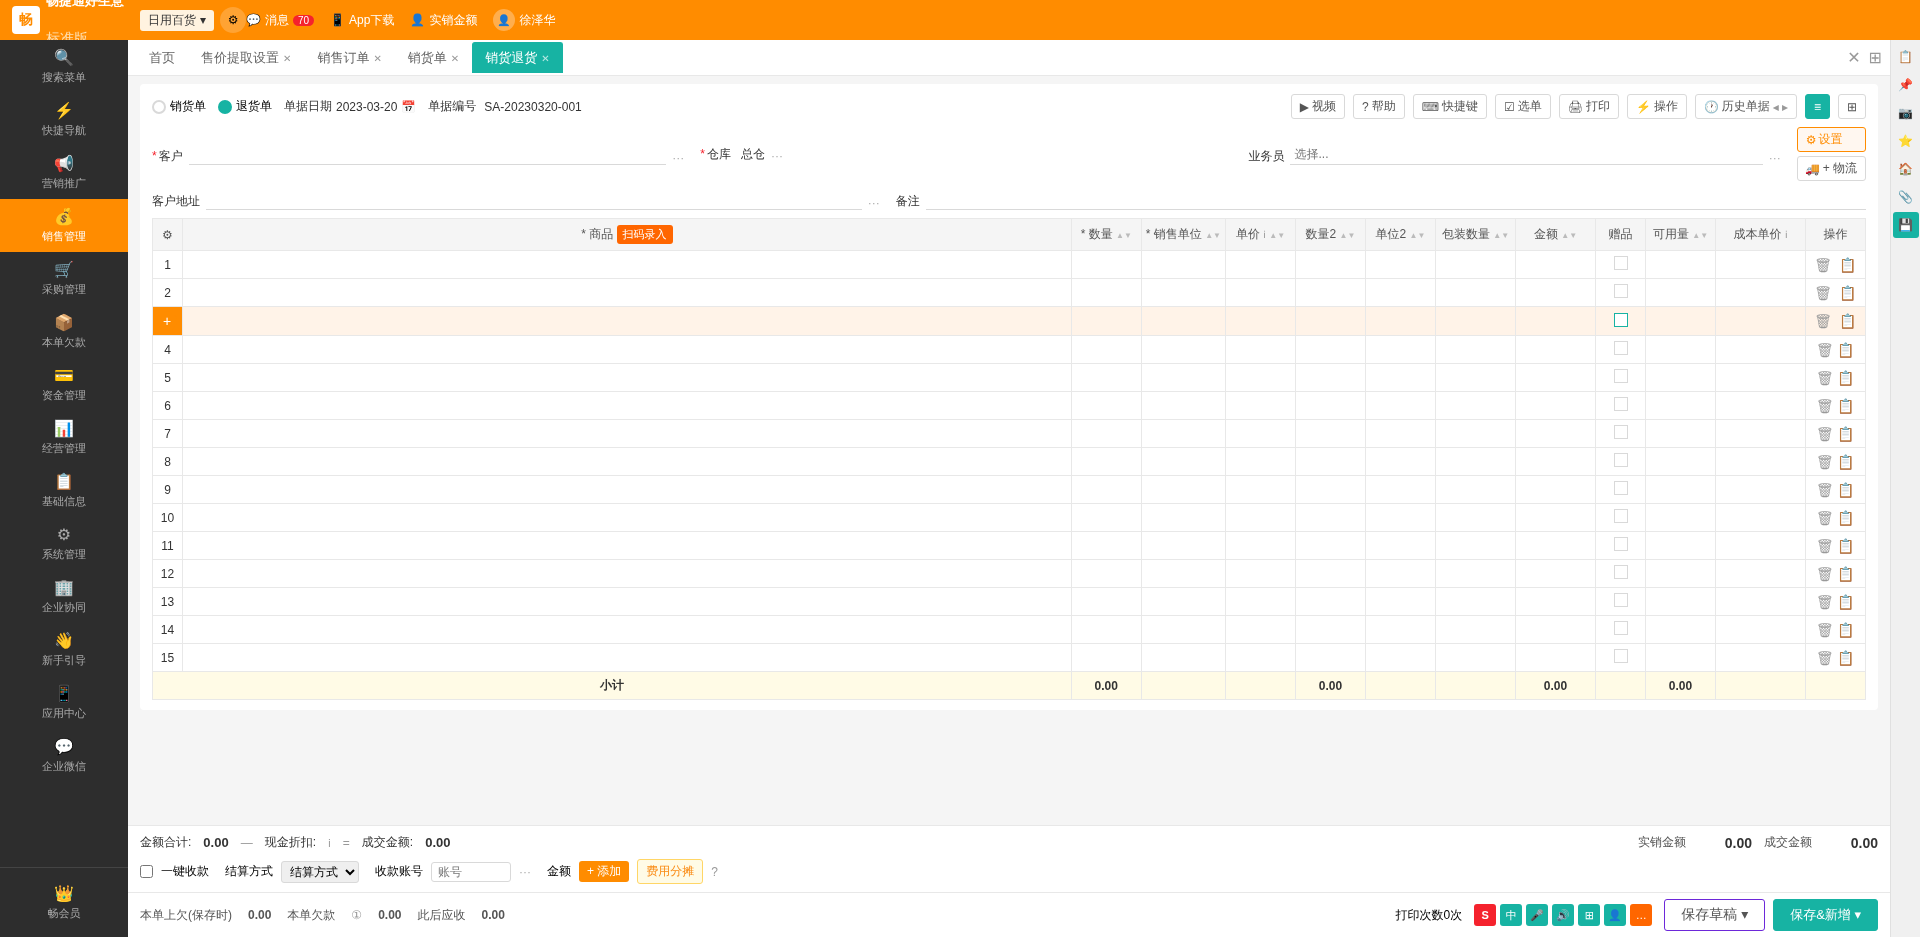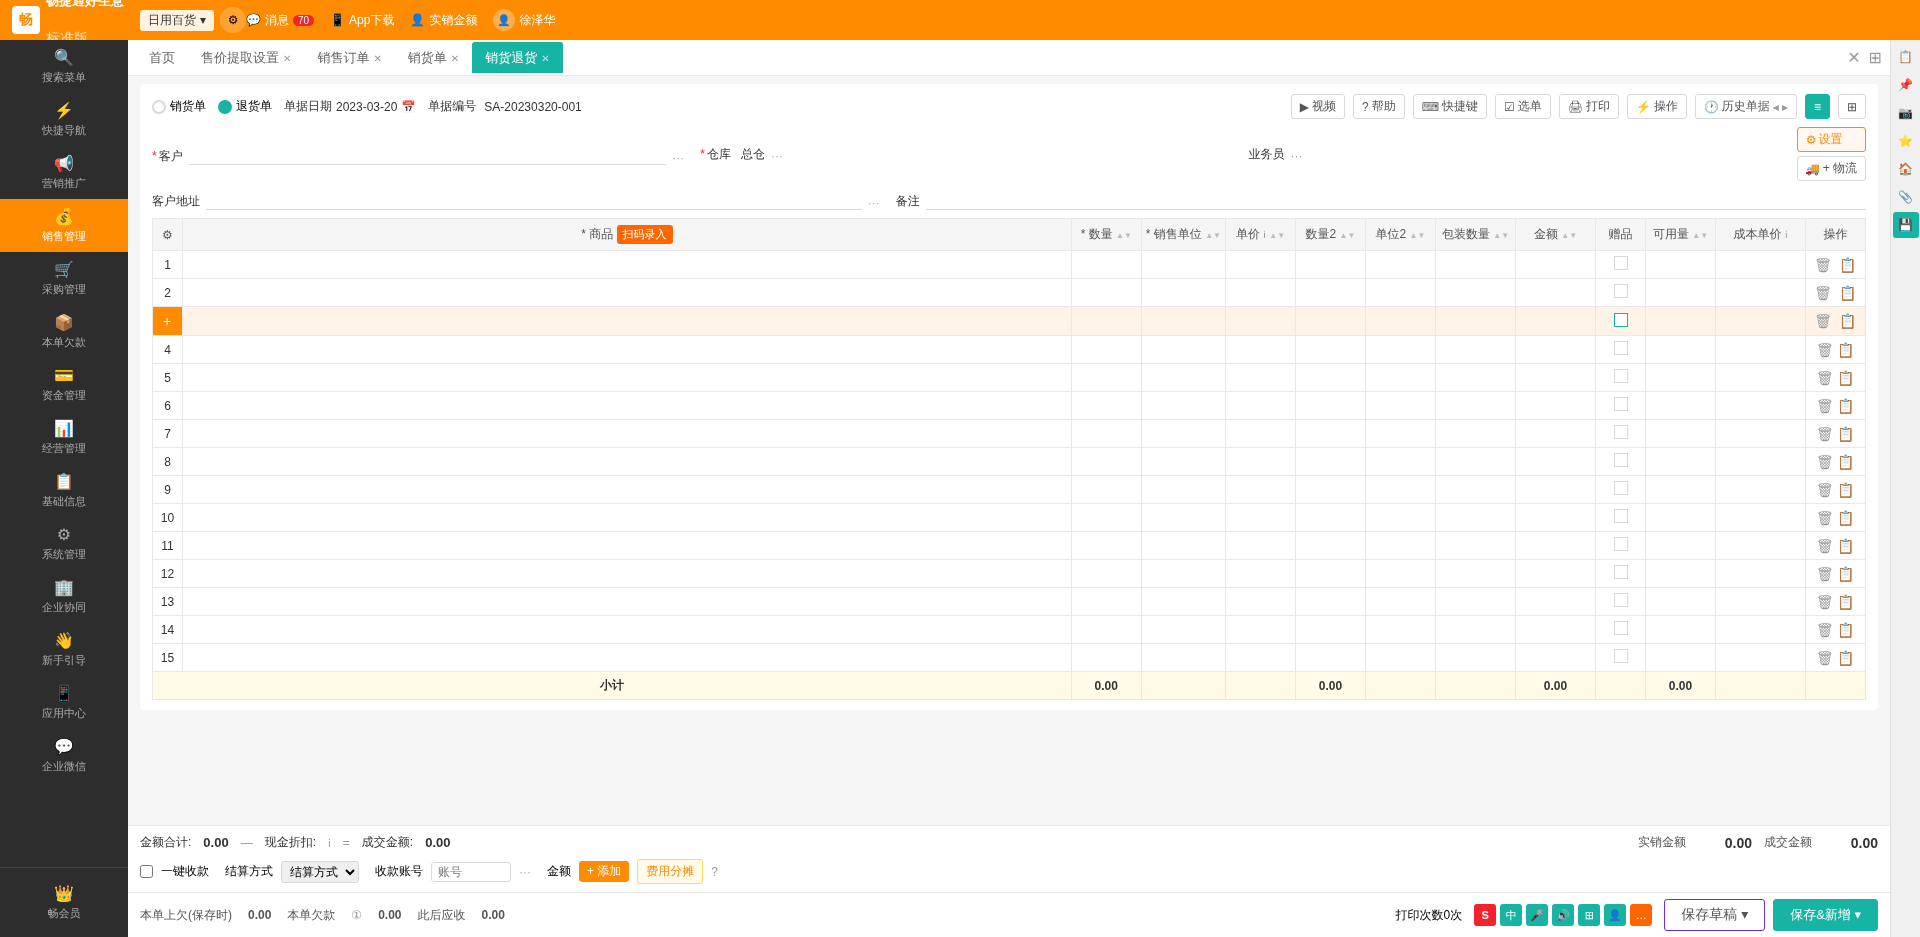--- a/index.html
+++ b/index.html
@@ -328,20 +328,21 @@
               <input class="form-input" type="text" style="">
               <span class="form-dots">···</span>
             </div>
             <div class="form-field" style="flex:1.5;">
               <span class="form-label required">仓库</span>
               <span style="color:#333;margin-left:4px;">总仓</span>
               <span class="form-dots">···</span>
             </div>
             <div class="form-field" style="flex:1.5;">
               <span class="form-label">业务员</span>
+              <input class="form-input" type="text" placeholder="选择..." style="">
               <span class="form-dots">···</span>
             </div>
             <div style="display:flex; flex-direction:column; gap:4px;">
               <button class="right-btn right-btn-orange">
                 <span>⚙</span>
                 <span>设置</span>
               </button>
               <button class="right-btn">
                 <span>🚚</span>
                 <span>+ 物流</span>

